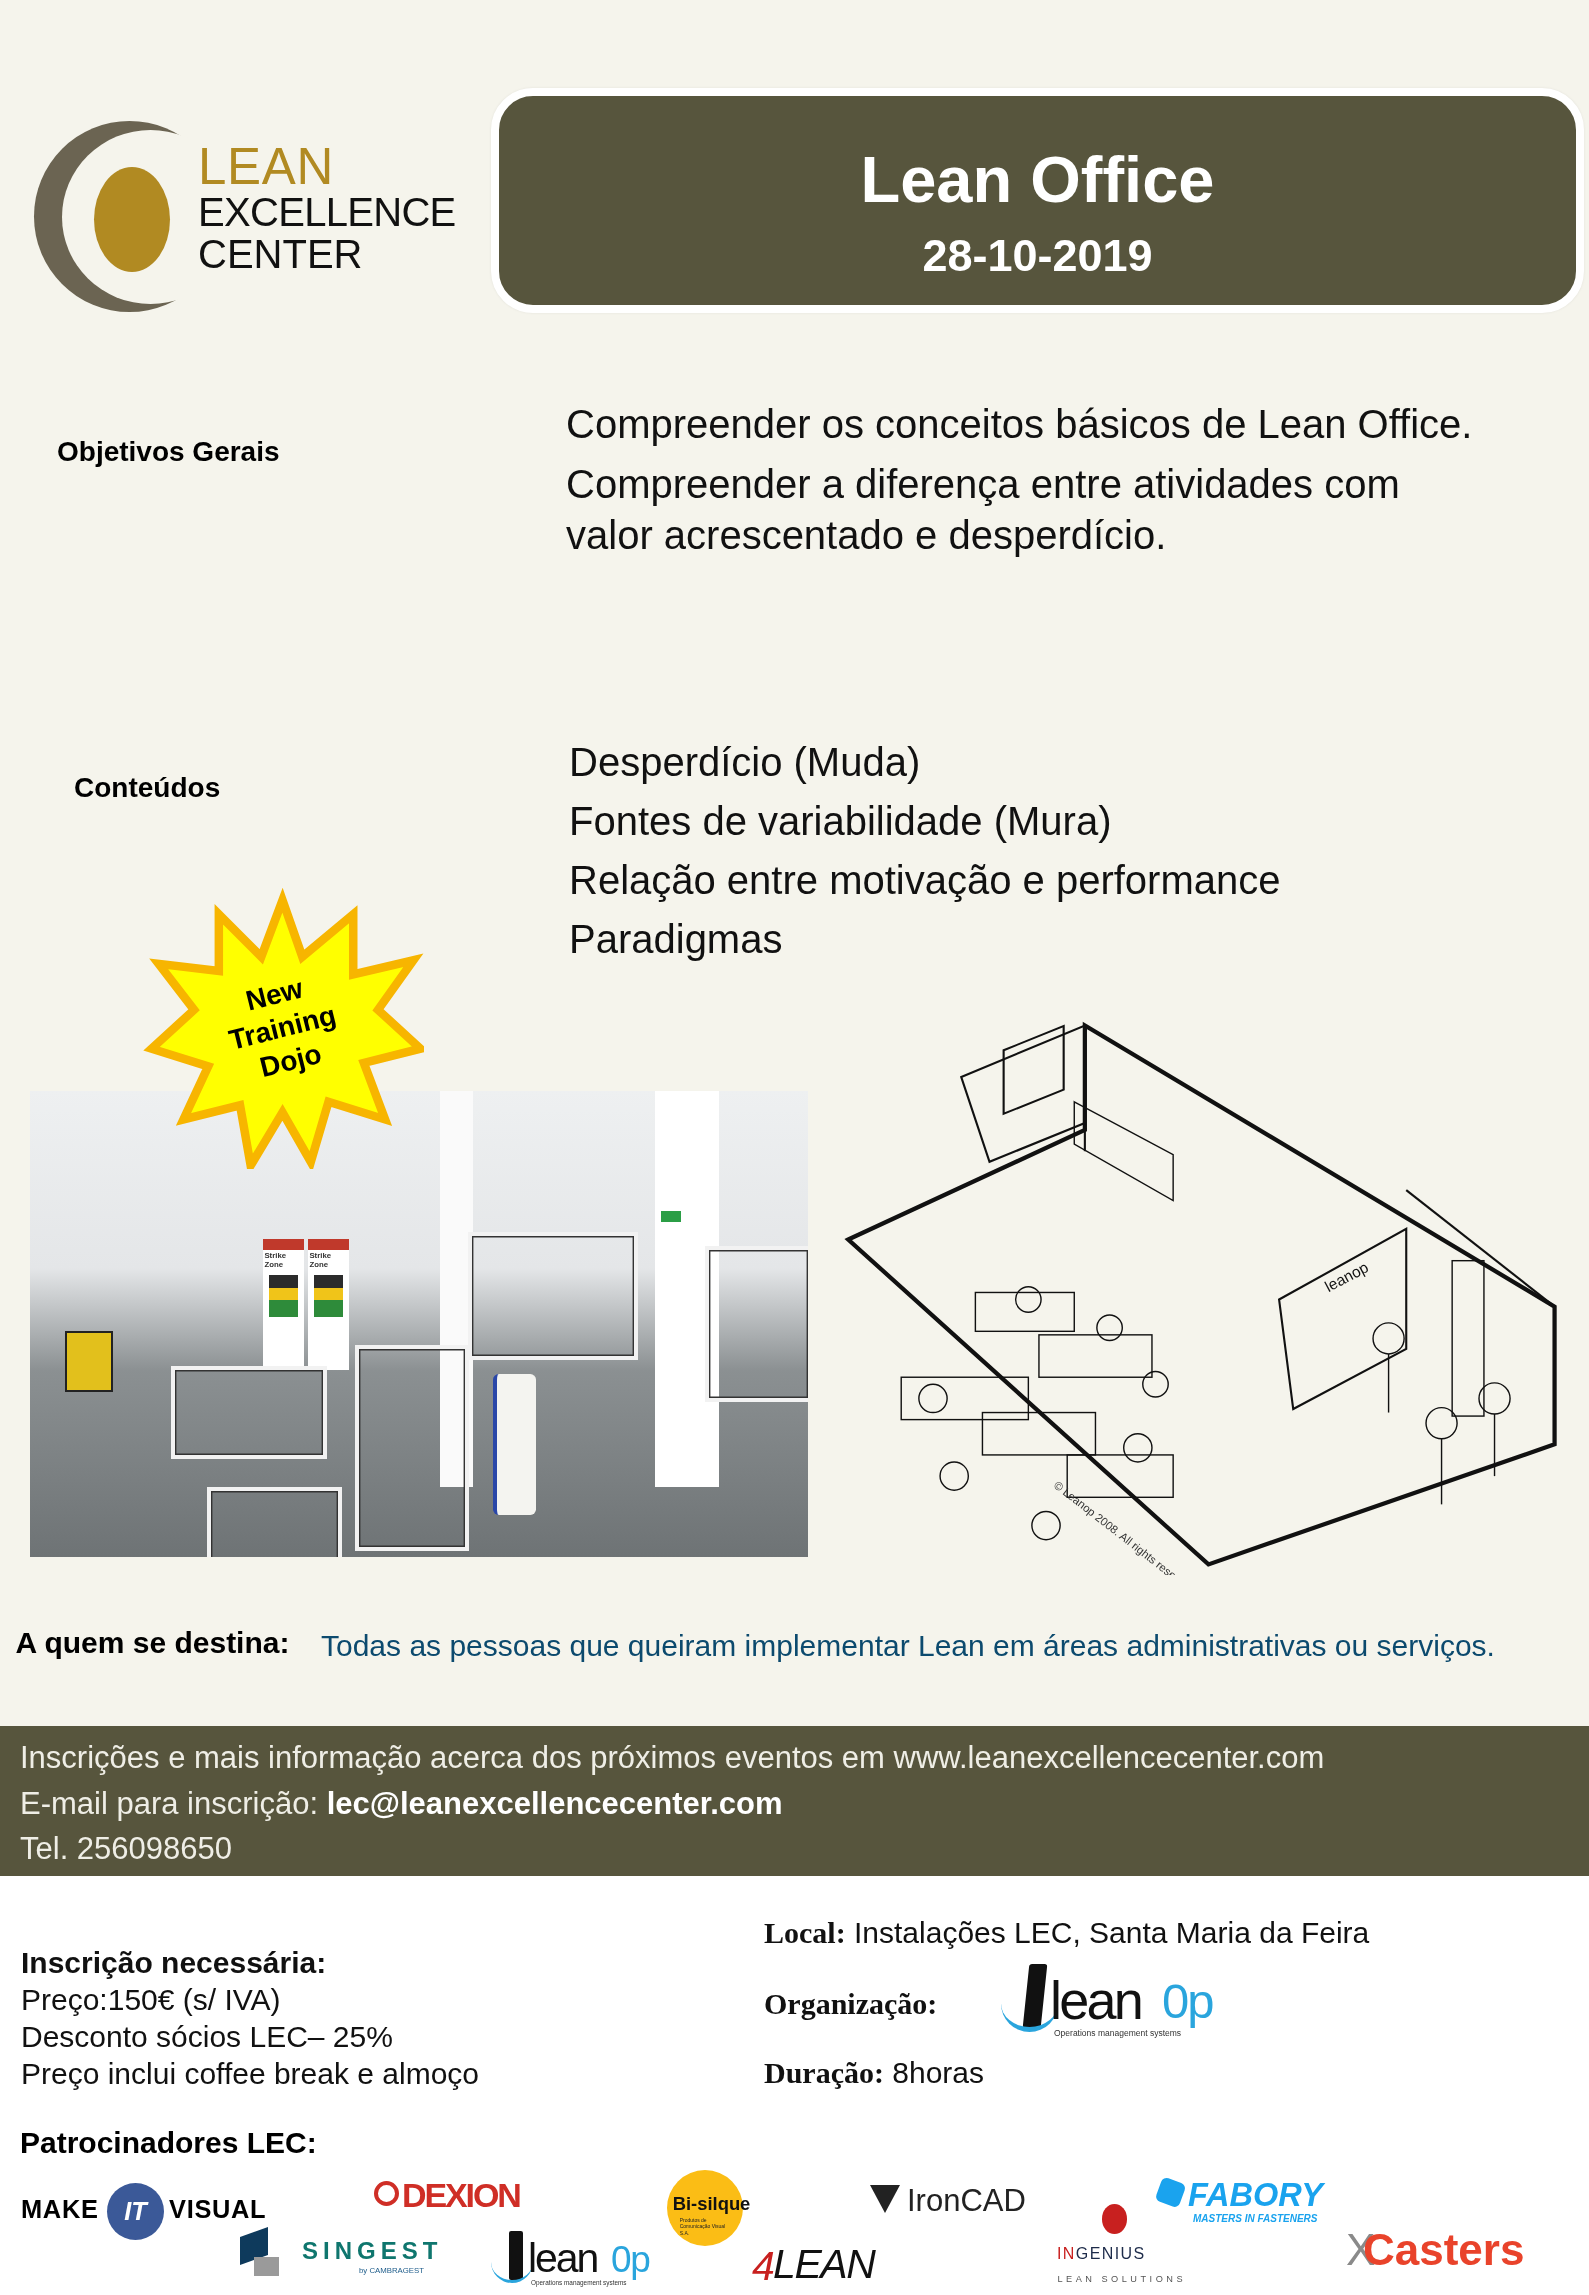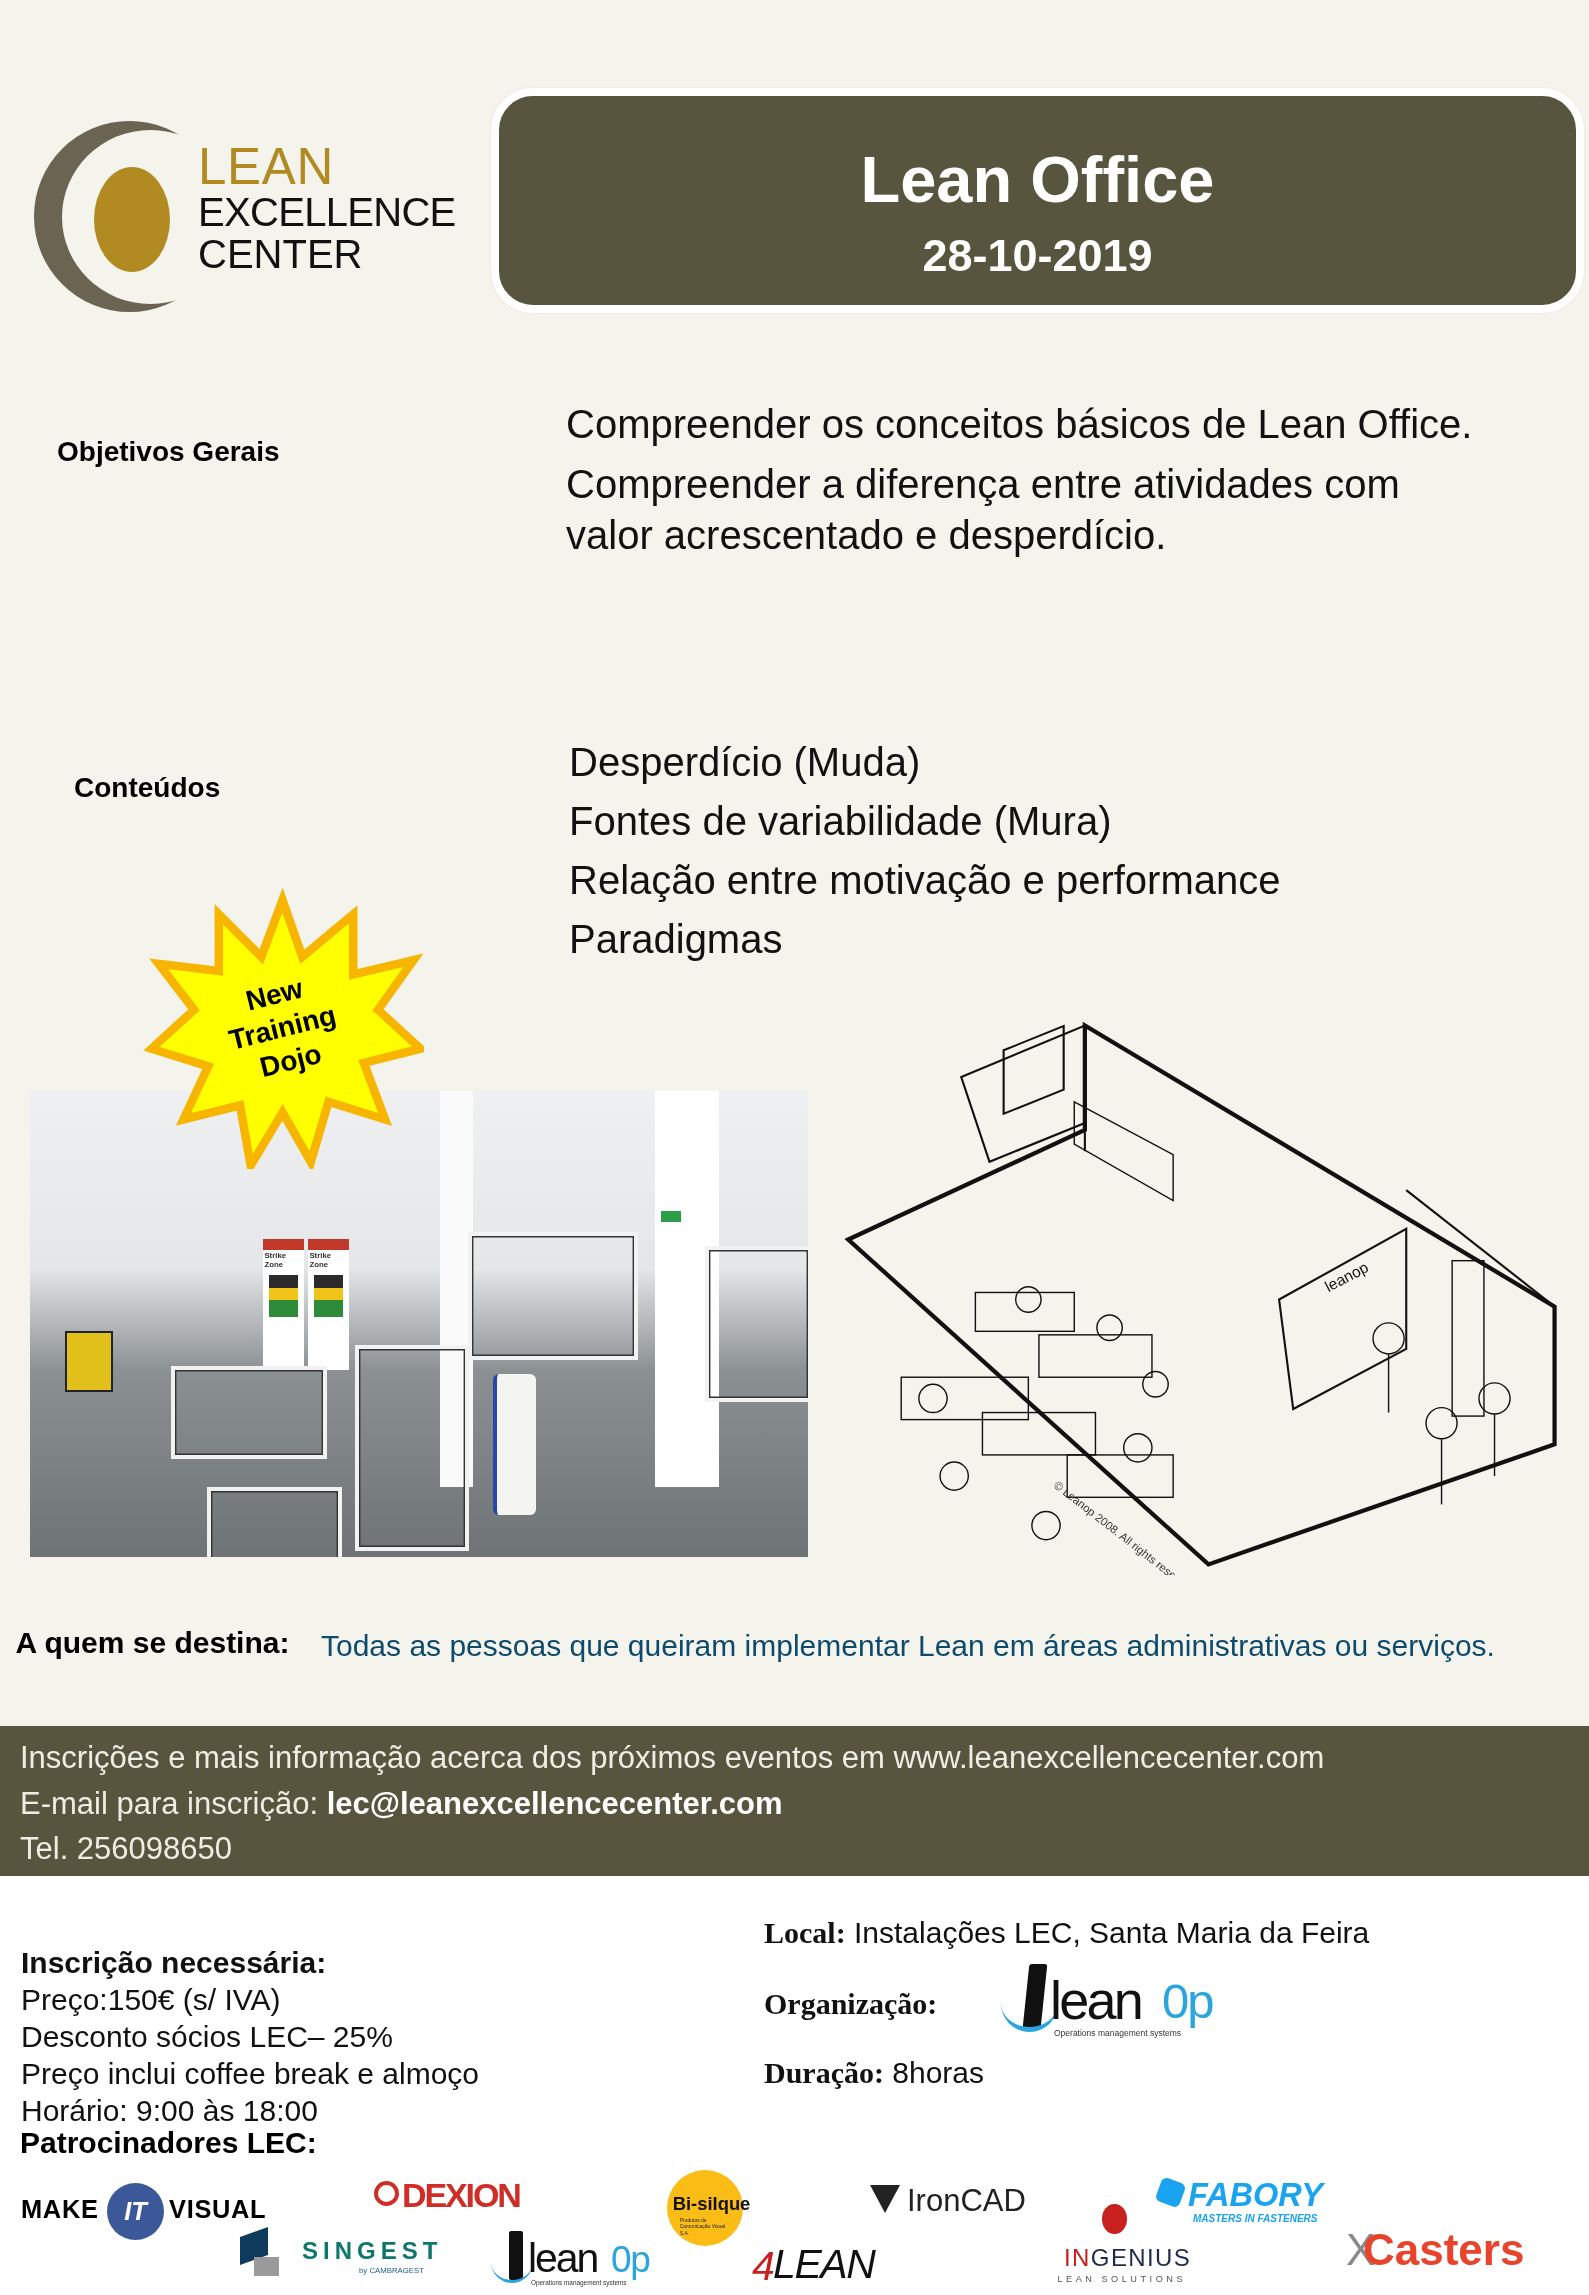--- a/index.html
+++ b/index.html
@@ -175,21 +175,20 @@
   <div class="c3">Tel. 256098650</div>
 </div>
 
 <div id="bottom-area" class="abs"></div>
 
 <div id="reg" class="abs">
   <div class="hd">Inscrição necessária:</div>
   <div>Preço:150€ (s/ IVA)</div>
   <div>Desconto sócios LEC– 25%</div>
   <div>Preço inclui coffee break e almoço</div>
-  <div>Horário: 9:00 às 18:00</div>
 </div>
 
 <div id="info" class="abs">
   <div class="row" style="top:0;"><b>Local:</b><span> Instalações LEC, Santa Maria da Feira</span></div>
   <div class="row" style="top:71px;"><b>Organização:</b></div>
   <div class="row" style="top:48px;left:237px;height:78px;width:226px;">
     <div style="position:absolute;left:25px;top:0;width:18.4px;height:64px;background:#111;transform:skewX(-6deg);border-radius:2.8px;"></div>
     <div style="position:absolute;left:0;top:35px;width:57px;height:28px;border-bottom:5px solid #2aa5dd;border-radius:0 0 35px 35px;"></div>
     <span style="position:absolute;left:49px;top:8.5px;font-size:54px;letter-spacing:-2.8px;color:#111;line-height:1;">lean</span>
     <span style="position:absolute;left:161px;top:12.7px;font-size:49px;color:#2aa5dd;line-height:1;letter-spacing:-2.1px;">0p</span>
@@ -242,21 +241,21 @@
   <span class="logo-txt" style="left:40px;top:49px;font-size:6.4px;color:#333;">Operations management systems</span>
 </div>
 
 <div class="abs" style="left:752px;top:2240px;width:141px;height:49px;">
   <span class="logo-txt" style="left:0;top:5.7px;font-size:41px;font-style:italic;color:#c8201f;">4</span>
   <span class="logo-txt" style="left:21px;top:4.2px;font-size:41px;font-style:italic;color:#111;letter-spacing:-1.4px;">LEAN</span>
 </div>
 
 <div class="abs" style="left:1056px;top:2204px;width:141px;height:88px;">
   <div style="position:absolute;left:46px;top:0;width:25.4px;height:30px;border-radius:50%;background:#c8201f;"></div>
-  <div style="position:absolute;left:8px;top:42px;white-space:nowrap;line-height:1;font-size:24px;letter-spacing:1.4px;">
+  <div style="position:absolute;left:1px;top:42px;white-space:nowrap;line-height:1;font-size:16px;letter-spacing:1.4px;">
     <span style="color:#c8201f;">IN</span><span style="color:#1d2b4a;">GENIUS</span>
   </div>
   <span class="logo-txt" style="left:1.4px;top:71px;font-size:9.2px;letter-spacing:3.5px;color:#555;">LEAN SOLUTIONS</span>
 </div>
 
 <div class="abs" style="left:1346px;top:2225px;width:198px;height:49px;">
   <span class="logo-txt" style="left:0;top:2.8px;font-size:44px;color:#8a8a8a;">X</span>
   <span class="logo-txt" style="left:17px;top:2.8px;font-size:44px;font-weight:bold;color:#e9432b;">Casters</span>
 </div>
 

